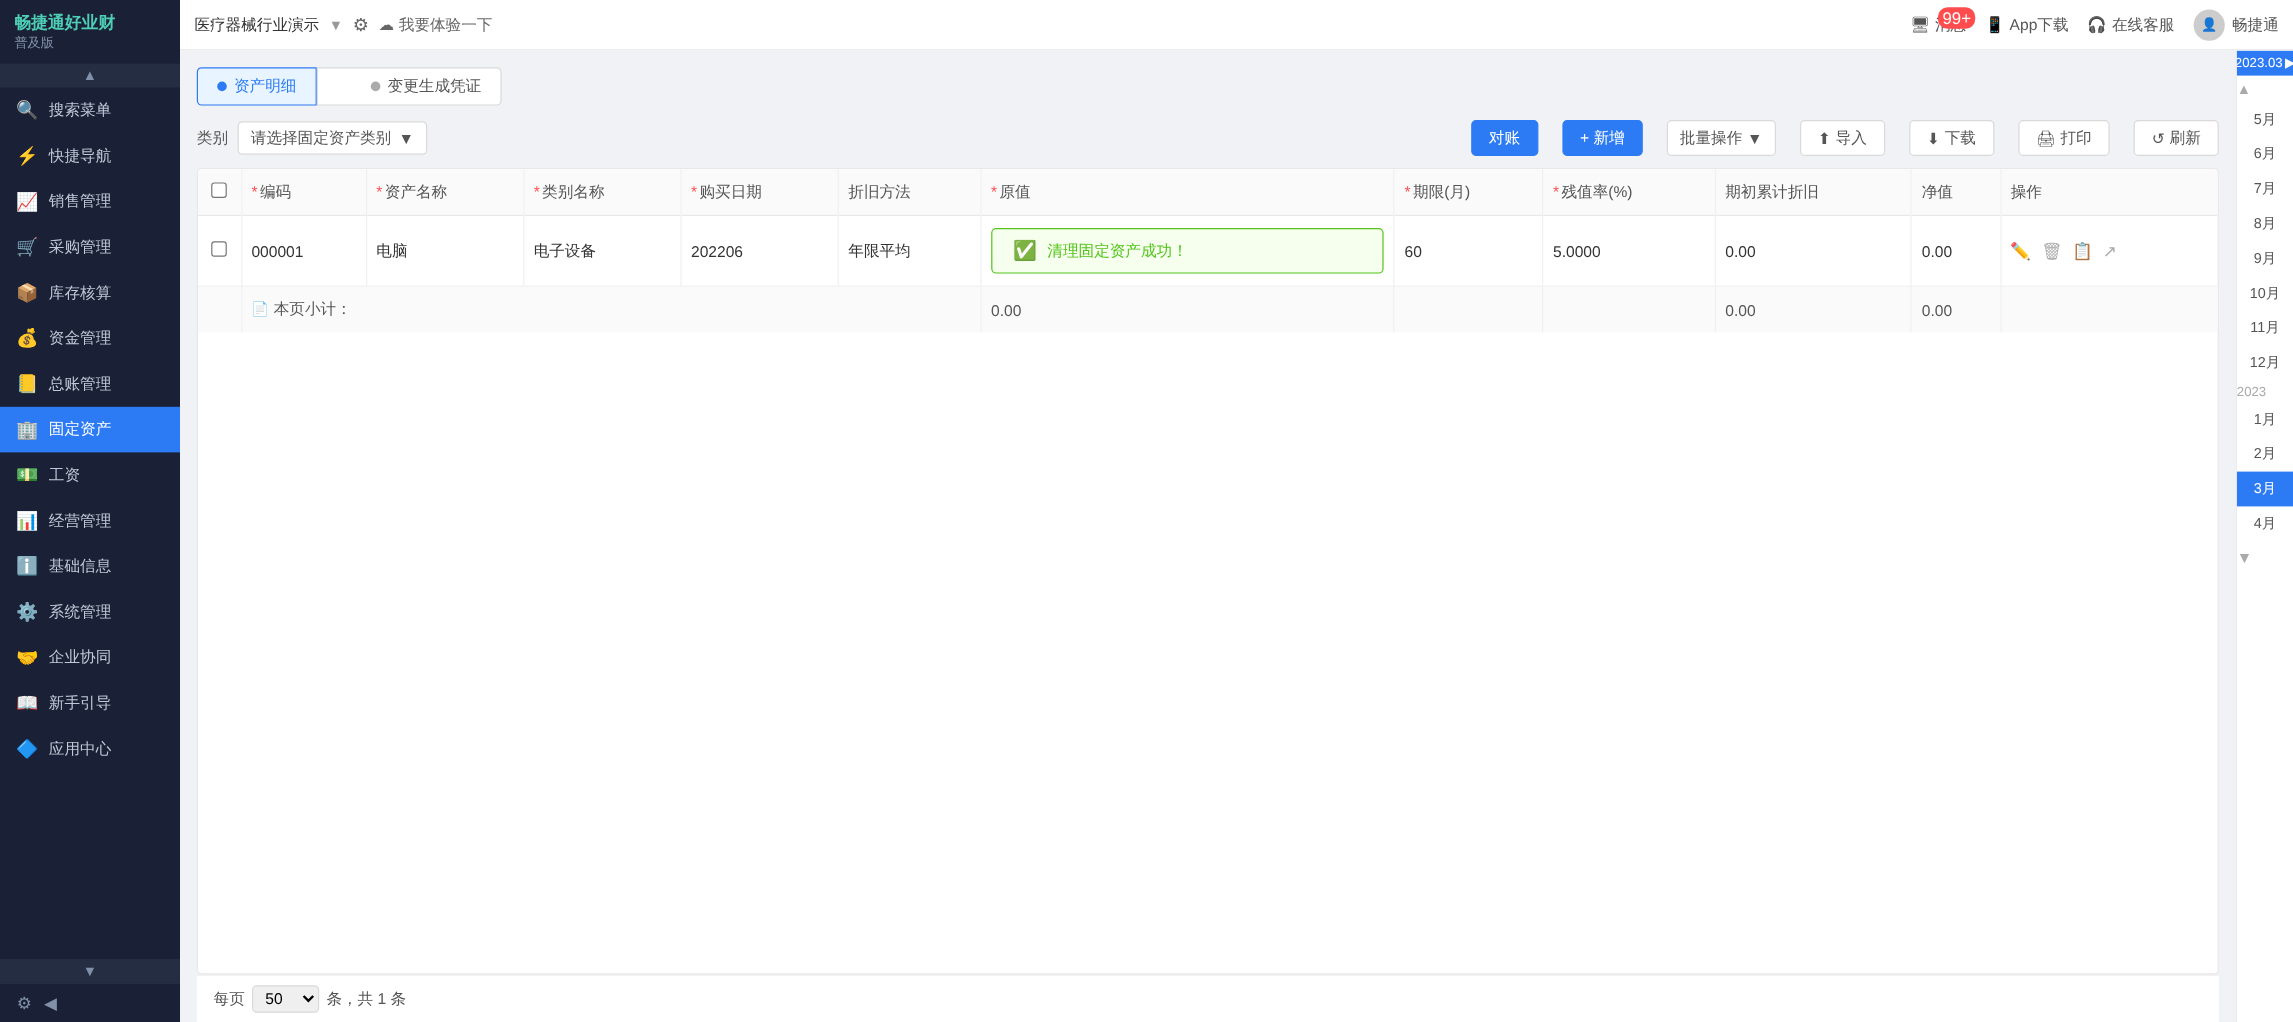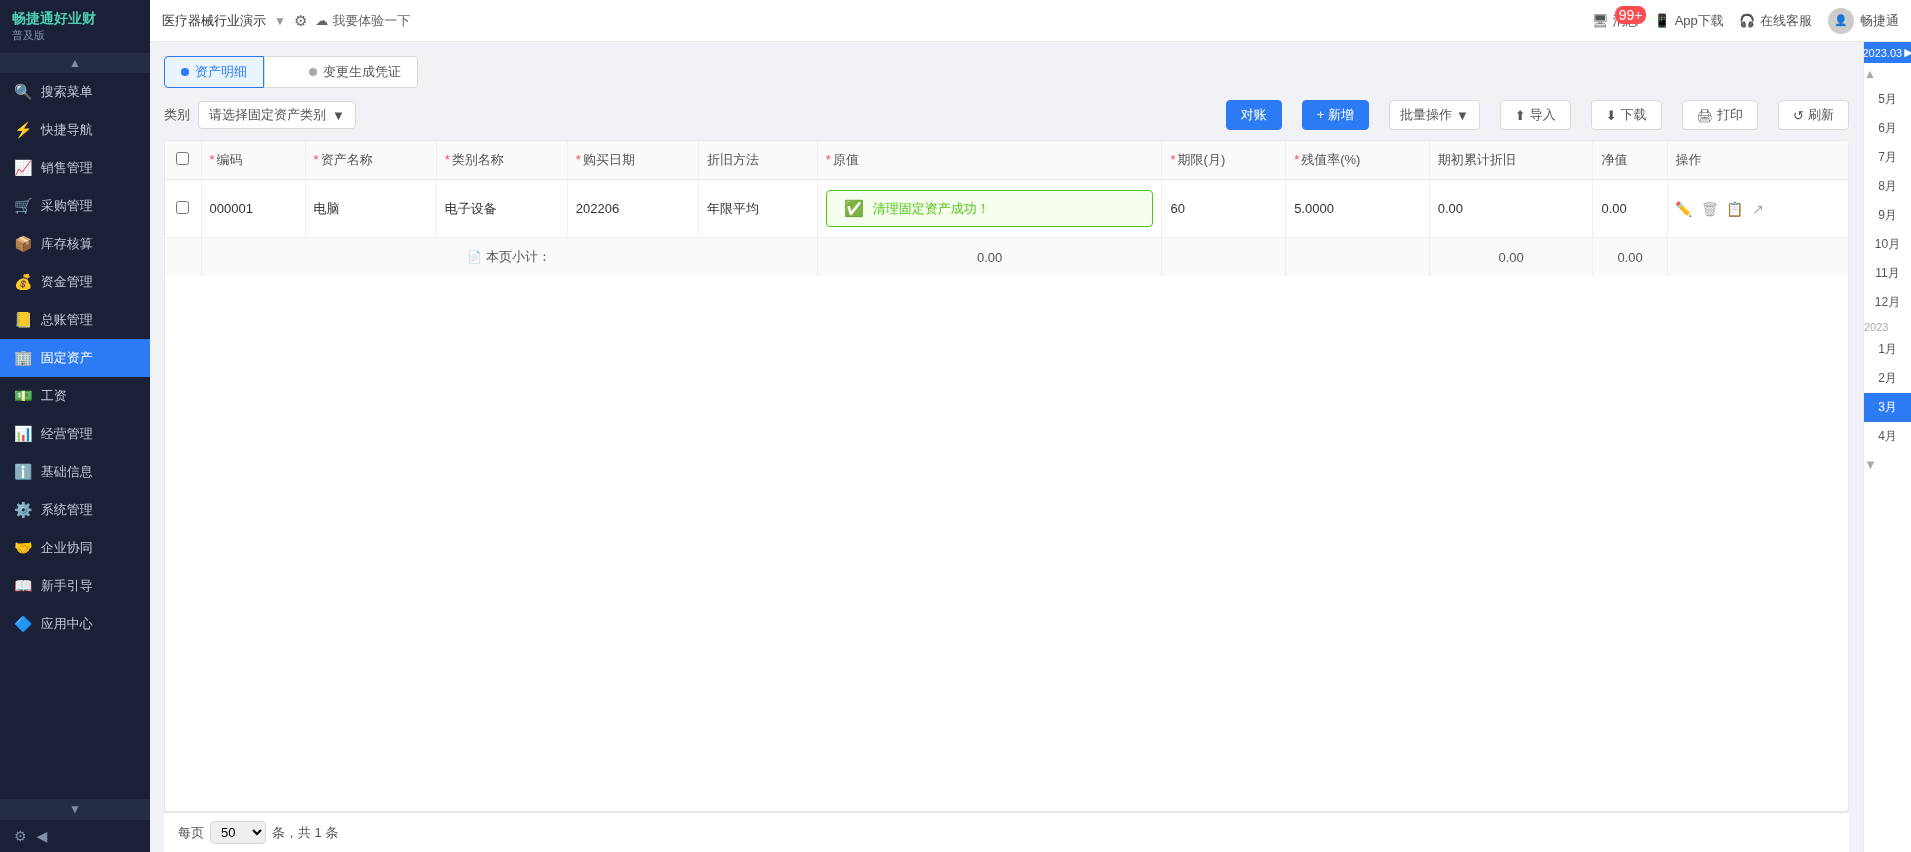--- a/index.html
+++ b/index.html
@@ -325,21 +325,21 @@
     td {
       padding: 10px 8px;
       color: #333;
       border-bottom: 1px solid #f0f0f0;
       border-right: 1px solid #f0f0f0;
       white-space: nowrap;
     }
     td:last-child { border-right: none; }
     tr:last-child td { border-bottom: none; }
     .checkbox-col { width: 36px; text-align: center; }
-    .subtotal-row td { background: #fafafa; color: #555; text-align: center; }
+    .subtotal-row td { background: #fafafa; color: #555; }
 
     
     .success-popup {
       border: 1px solid #52c41a;
       border-radius: 4px;
       background: #f6ffed;
       padding: 8px 18px;
       display: flex;
       align-items: center;
       gap: 8px;

